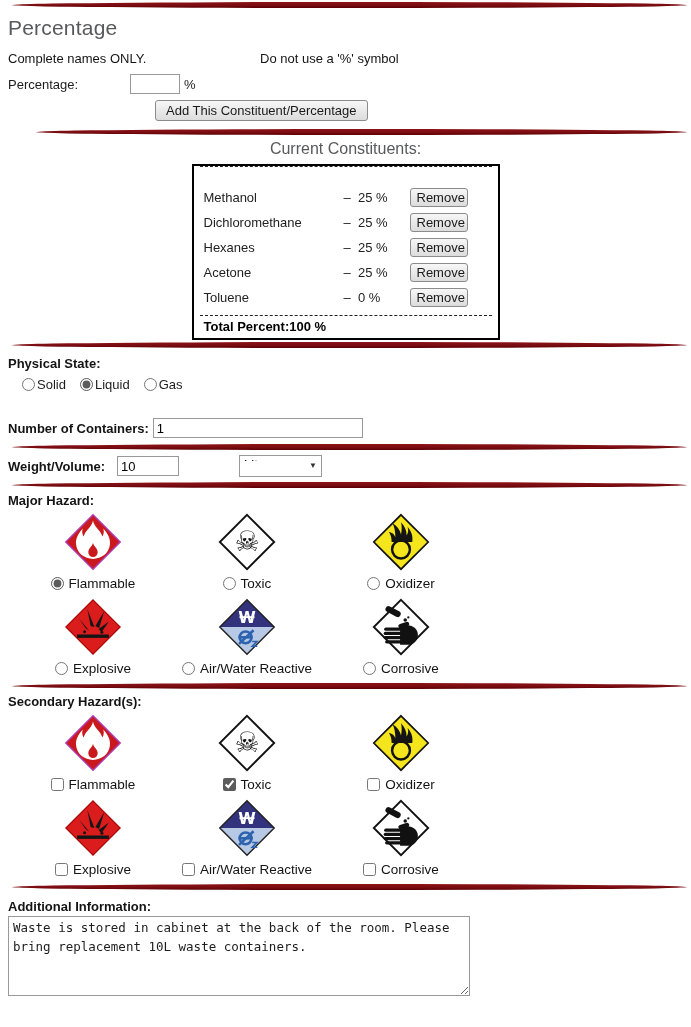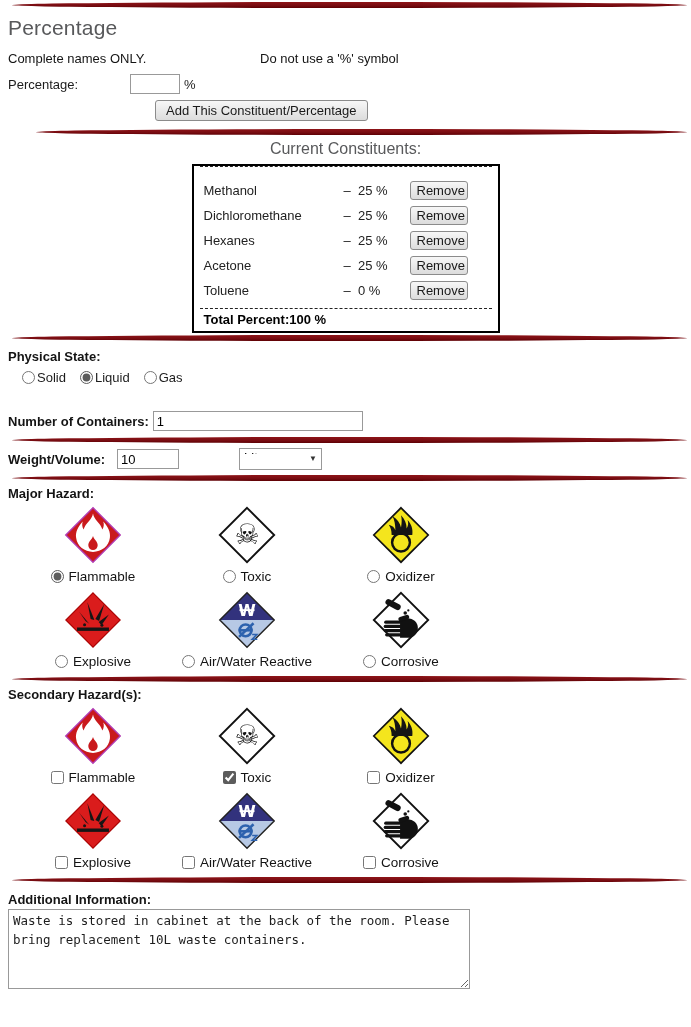--- a/index.html
+++ b/index.html
@@ -44,21 +44,21 @@
   .add-btn { margin:4px 0 6px 147px; }
 
   .cc-head {
     font-size:16px; font-weight:400; color:#58595b;
     text-align:center; margin:5px 0 6px 0;
   }
   .cc-box {
     width:308px; margin:0 auto; border:2px solid #000; background:#fff;
     padding:0 6px;
   }
-  .cc-rows { border-top:1px dashed #222; border-bottom:1px dashed #222; padding:11px 0 5px 0; }
+  .cc-rows { border-top:1px dashed #222; border-bottom:1px dashed #222; padding:18px 0 5px 0; }
   .cc-row { display:grid; grid-template-columns:140px 66px 64px; align-items:center; height:25px; padding-left:4px; }
   .cc-name { color:#222; }
   .cc-pct { color:#222; }
   .rm-btn { padding:1px 6px; width:58px; }
   .cc-total { font-weight:700; color:#000; padding:3px 0 4px 4px; }
   .cc-note { text-align:center; color:#222; margin:3px 0 5px 0; line-height:16px; }
 
   .blabel { font-weight:700; color:#141414; margin:8px 0 0 8px; }
   .radio-line { margin:6px 0 0 22px; display:flex; align-items:center; gap:14px; }
   .radio-line label { display:flex; align-items:center; gap:2px; }

